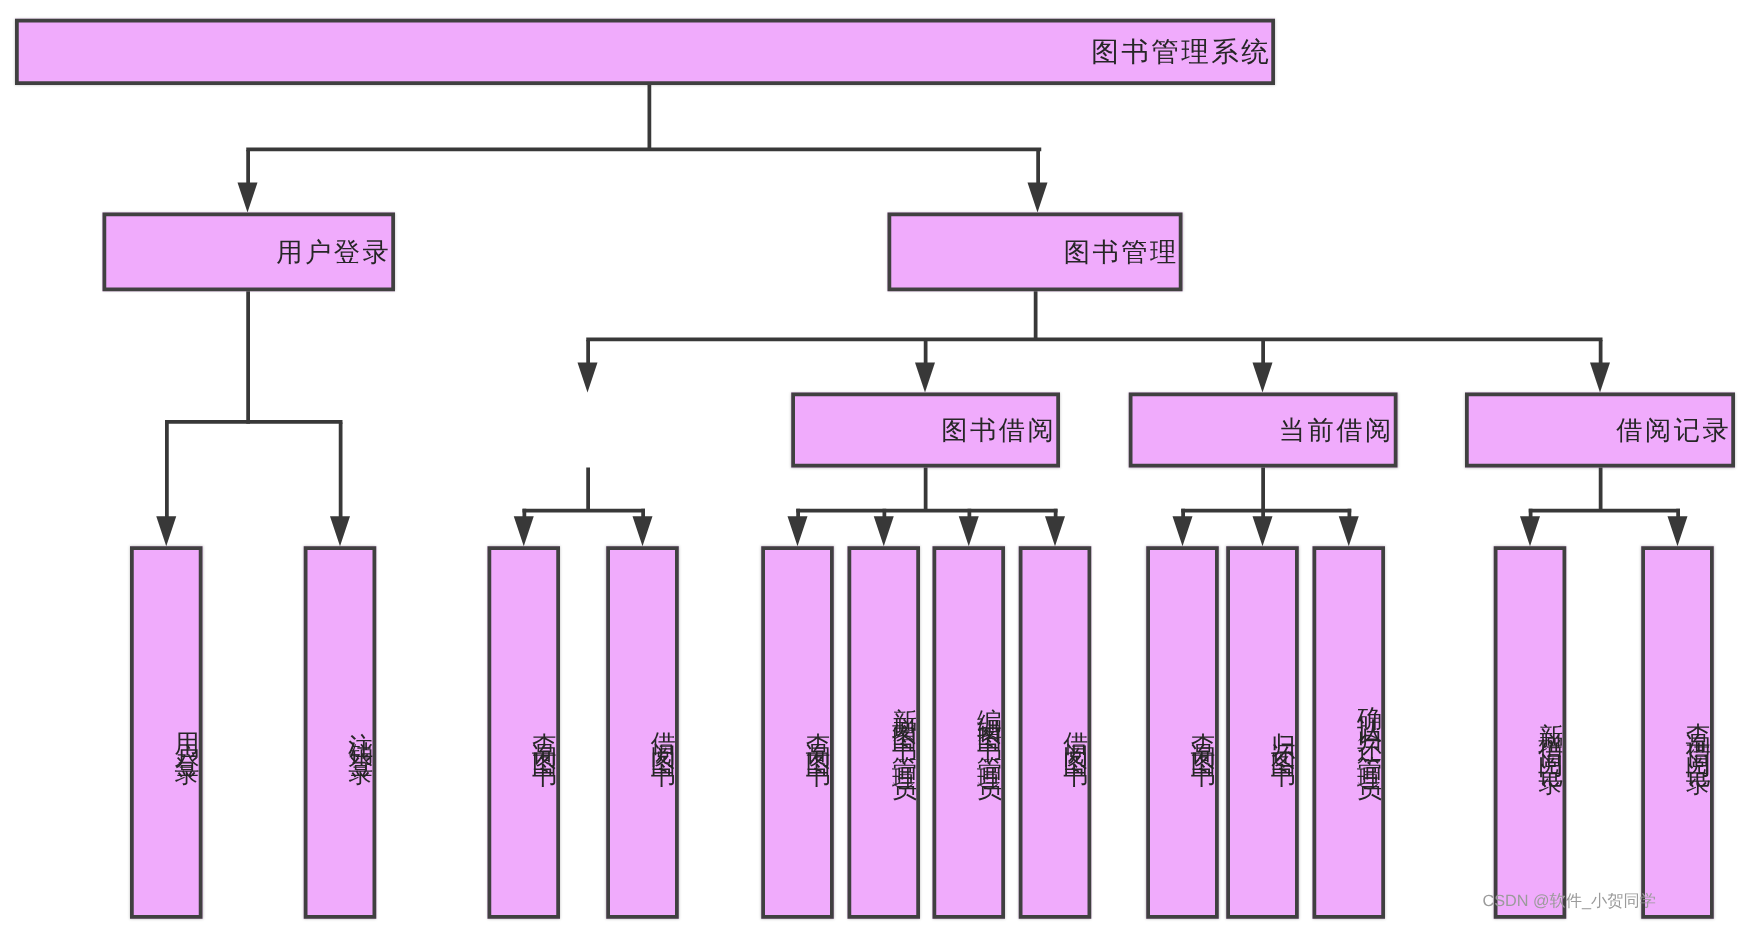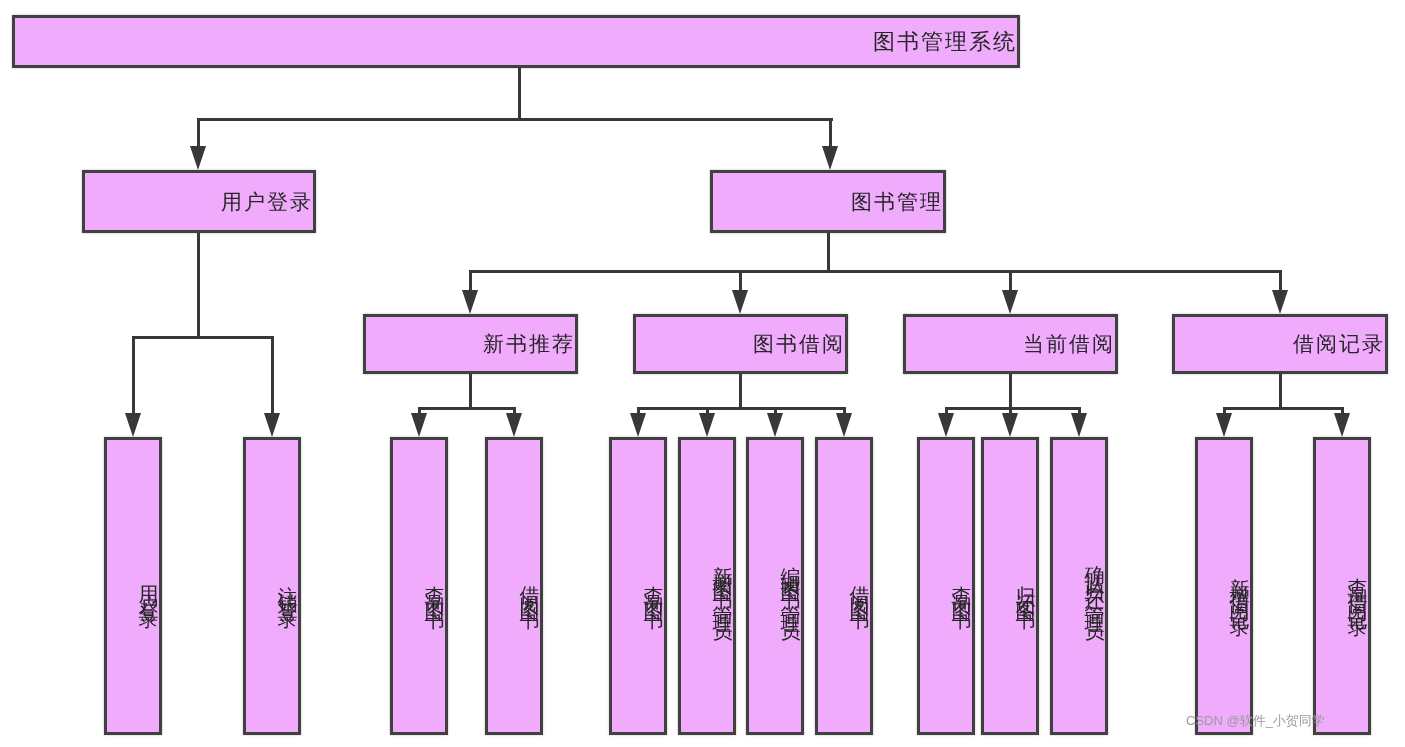--- a/index.html
+++ b/index.html
@@ -88,23 +88,20 @@
   <div class="hl" style="left:469px;top:270px;width:813px;"></div>
   <div class="vl" style="left:469px;top:272px;height:20px;"></div>
   <div class="arr" style="left:462px;top:290px;"></div>
   <div class="vl" style="left:739px;top:272px;height:20px;"></div>
   <div class="arr" style="left:732px;top:290px;"></div>
   <div class="vl" style="left:1009px;top:272px;height:20px;"></div>
   <div class="arr" style="left:1002px;top:290px;"></div>
   <div class="vl" style="left:1279px;top:272px;height:20px;"></div>
   <div class="arr" style="left:1272px;top:290px;"></div>
 
-  <div class="node h" style="left:363px;top:314px;width:215px;height:60px;">
-    <span>新书推荐</span>
-  </div>
   <div class="node h" style="left:903px;top:314px;width:215px;height:60px;">
     <span>当前借阅</span>
   </div>
   <div class="node h" style="left:633px;top:314px;width:215px;height:60px;">
     <span>图书借阅</span>
   </div>
   <div class="node h" style="left:1172px;top:314px;width:216px;height:60px;">
     <span>借阅记录</span>
   </div>
 

